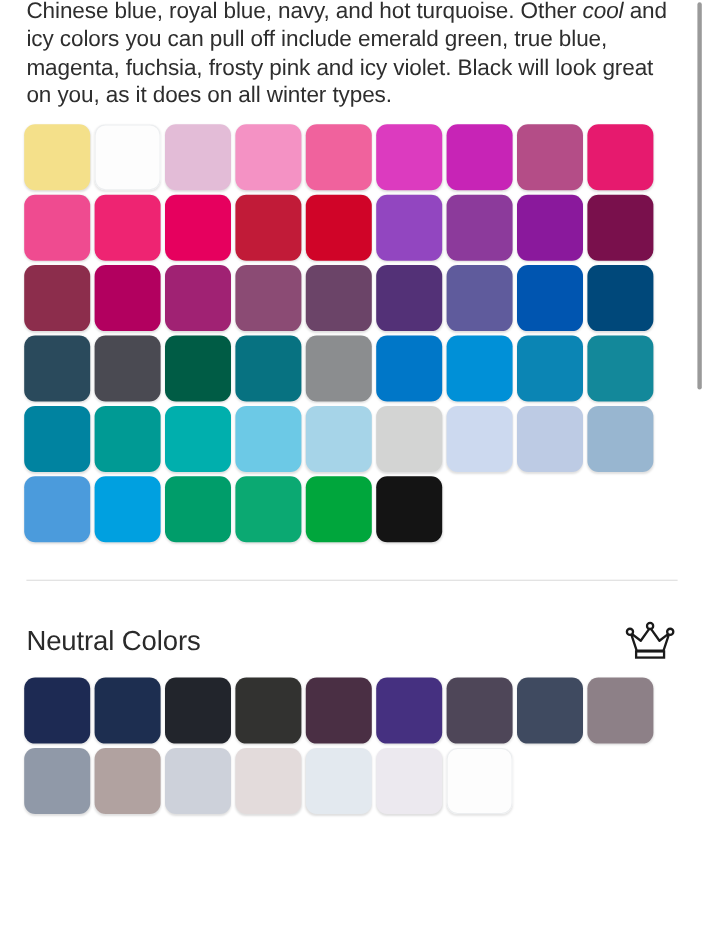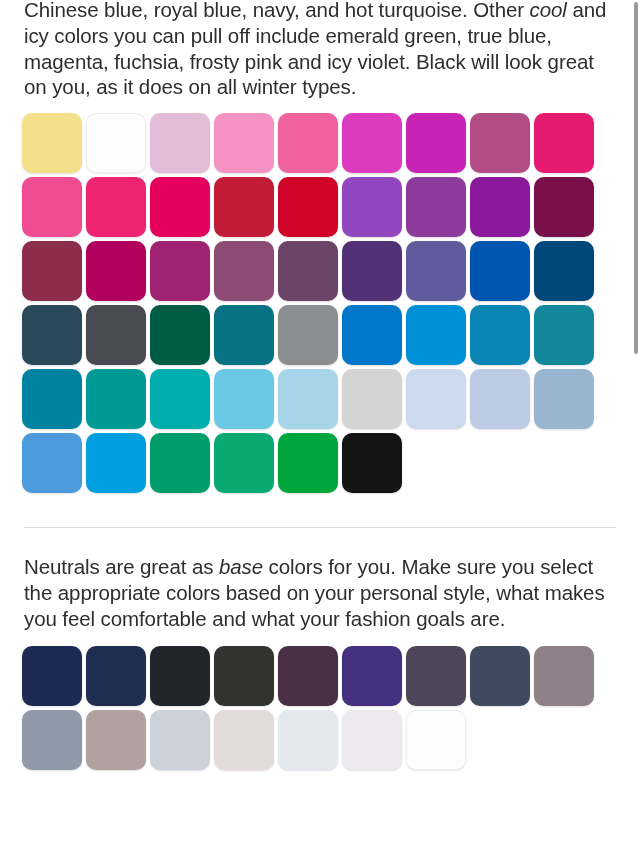--- a/index.html
+++ b/index.html
@@ -187,22 +187,31 @@
           <div class="swatch" title="#141414" style="background: rgb(20, 20, 20);"></div>
         </div>
       </div>
 
   </div>
 
   <div class="divider"></div>
 
   <div class="content">
 
-
-    <p class="para" id="neutral-paragraph">Neutrals are great as <em>base</em> colors for you. Make sure you select the appropriate colors based on your personal style, what makes you feel comfortable and what your fashion goals are.</p>
+    <div class="section-head">
+      <h2 class="section-title">Neutral Colors</h2>
+      <svg class="crown-icon" viewBox="0 0 46 38" aria-hidden="true">
+        <path d="M5.5 11.5 L10.8 27.5 L35.2 27.5 L40.5 11.5 L31.5 18.5 L23 6.5 L14.5 18.5 Z" fill="none" stroke="#1a1a1a" stroke-width="2.1" stroke-linejoin="round"></path>
+        <rect x="10.3" y="28.2" width="25.4" height="5.6" fill="none" stroke="#1a1a1a" stroke-width="2.1"></rect>
+        <circle cx="4.7" cy="10.4" r="2.8" fill="#fff" stroke="#1a1a1a" stroke-width="2.1"></circle>
+        <circle cx="41.3" cy="10.4" r="2.8" fill="#fff" stroke="#1a1a1a" stroke-width="2.1"></circle>
+        <circle cx="23" cy="5" r="2.8" fill="#fff" stroke="#1a1a1a" stroke-width="2.1"></circle>
+      </svg>
+    </div>
+
 
     <div class="swatch-grid" id="neutral-grid">
         <div class="swatch-row">
           <div class="swatch" title="#1d2a53" style="background: rgb(29, 42, 83);"></div>
           <div class="swatch" title="#1d2e50" style="background: rgb(29, 46, 80);"></div>
           <div class="swatch" title="#22252c" style="background: rgb(34, 37, 44);"></div>
           <div class="swatch" title="#323230" style="background: rgb(50, 50, 48);"></div>
           <div class="swatch" title="#4a2f44" style="background: rgb(74, 47, 68);"></div>
           <div class="swatch" title="#453080" style="background: rgb(69, 48, 128);"></div>
           <div class="swatch" title="#4e4658" style="background: rgb(78, 70, 88);"></div>

